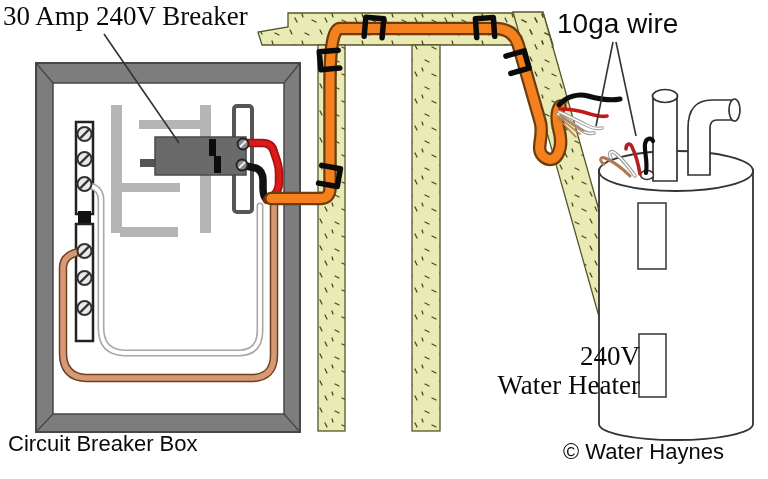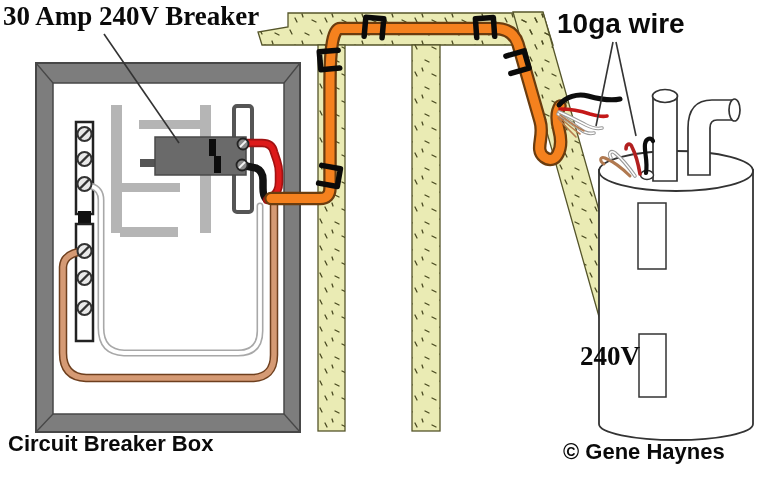--- a/index.html
+++ b/index.html
@@ -1,19 +1,19 @@
 <!DOCTYPE html>
 <html><head>
 <meta charset="utf-8">
 <style>
   html,body{margin:0;padding:0;background:#fff;}
   #stage{position:relative;width:768px;height:479px;overflow:hidden;background:#fff;
          font-family:"Liberation Sans",sans-serif;}
   #stage svg{position:absolute;left:0;top:0;}
-  .lbl{position:absolute;color:#0a0a0a;white-space:nowrap;font-weight:bold;}
+  .lbl{position:absolute;color:#0a0a0a;white-space:nowrap;}
   .serif{font-family:"Liberation Serif",serif;}
   .sans{font-family:"Liberation Sans",sans-serif;}
   #breaker-label{left:3px;top:1px;font-size:27px;}
   #wire-label{left:557px;top:8px;font-size:28px;}
   #heater-label{left:462px;top:342px;width:178px;text-align:right;font-size:27px;line-height:1.07;white-space:normal;}
   #box-label{left:8px;top:431px;font-size:22px;}
   #credit-label{left:563px;top:439px;font-size:22px;}
 </style>
 </head>
 <body>
@@ -180,16 +180,17 @@
     <line x1="104" y1="34" x2="179" y2="143"></line>
     <line x1="613" y1="42" x2="596" y2="126"></line>
     <line x1="616" y1="42" x2="636" y2="136"></line>
   </g>
 </svg>
 
 <div class="lbl serif" id="breaker-label">30 Amp 240V Breaker</div>
 <div class="lbl sans" id="wire-label">10ga wire</div>
 <div class="lbl serif" id="heater-label">
   <div>240V</div>
+  <div>Water Heater</div>
 </div>
 <div class="lbl sans" id="box-label">Circuit Breaker Box</div>
-<div class="lbl sans" id="credit-label">© Gene Haynes</div>
+<div class="lbl sans" id="credit-label">© Water Haynes</div>
 </div>
 
 </body></html>

